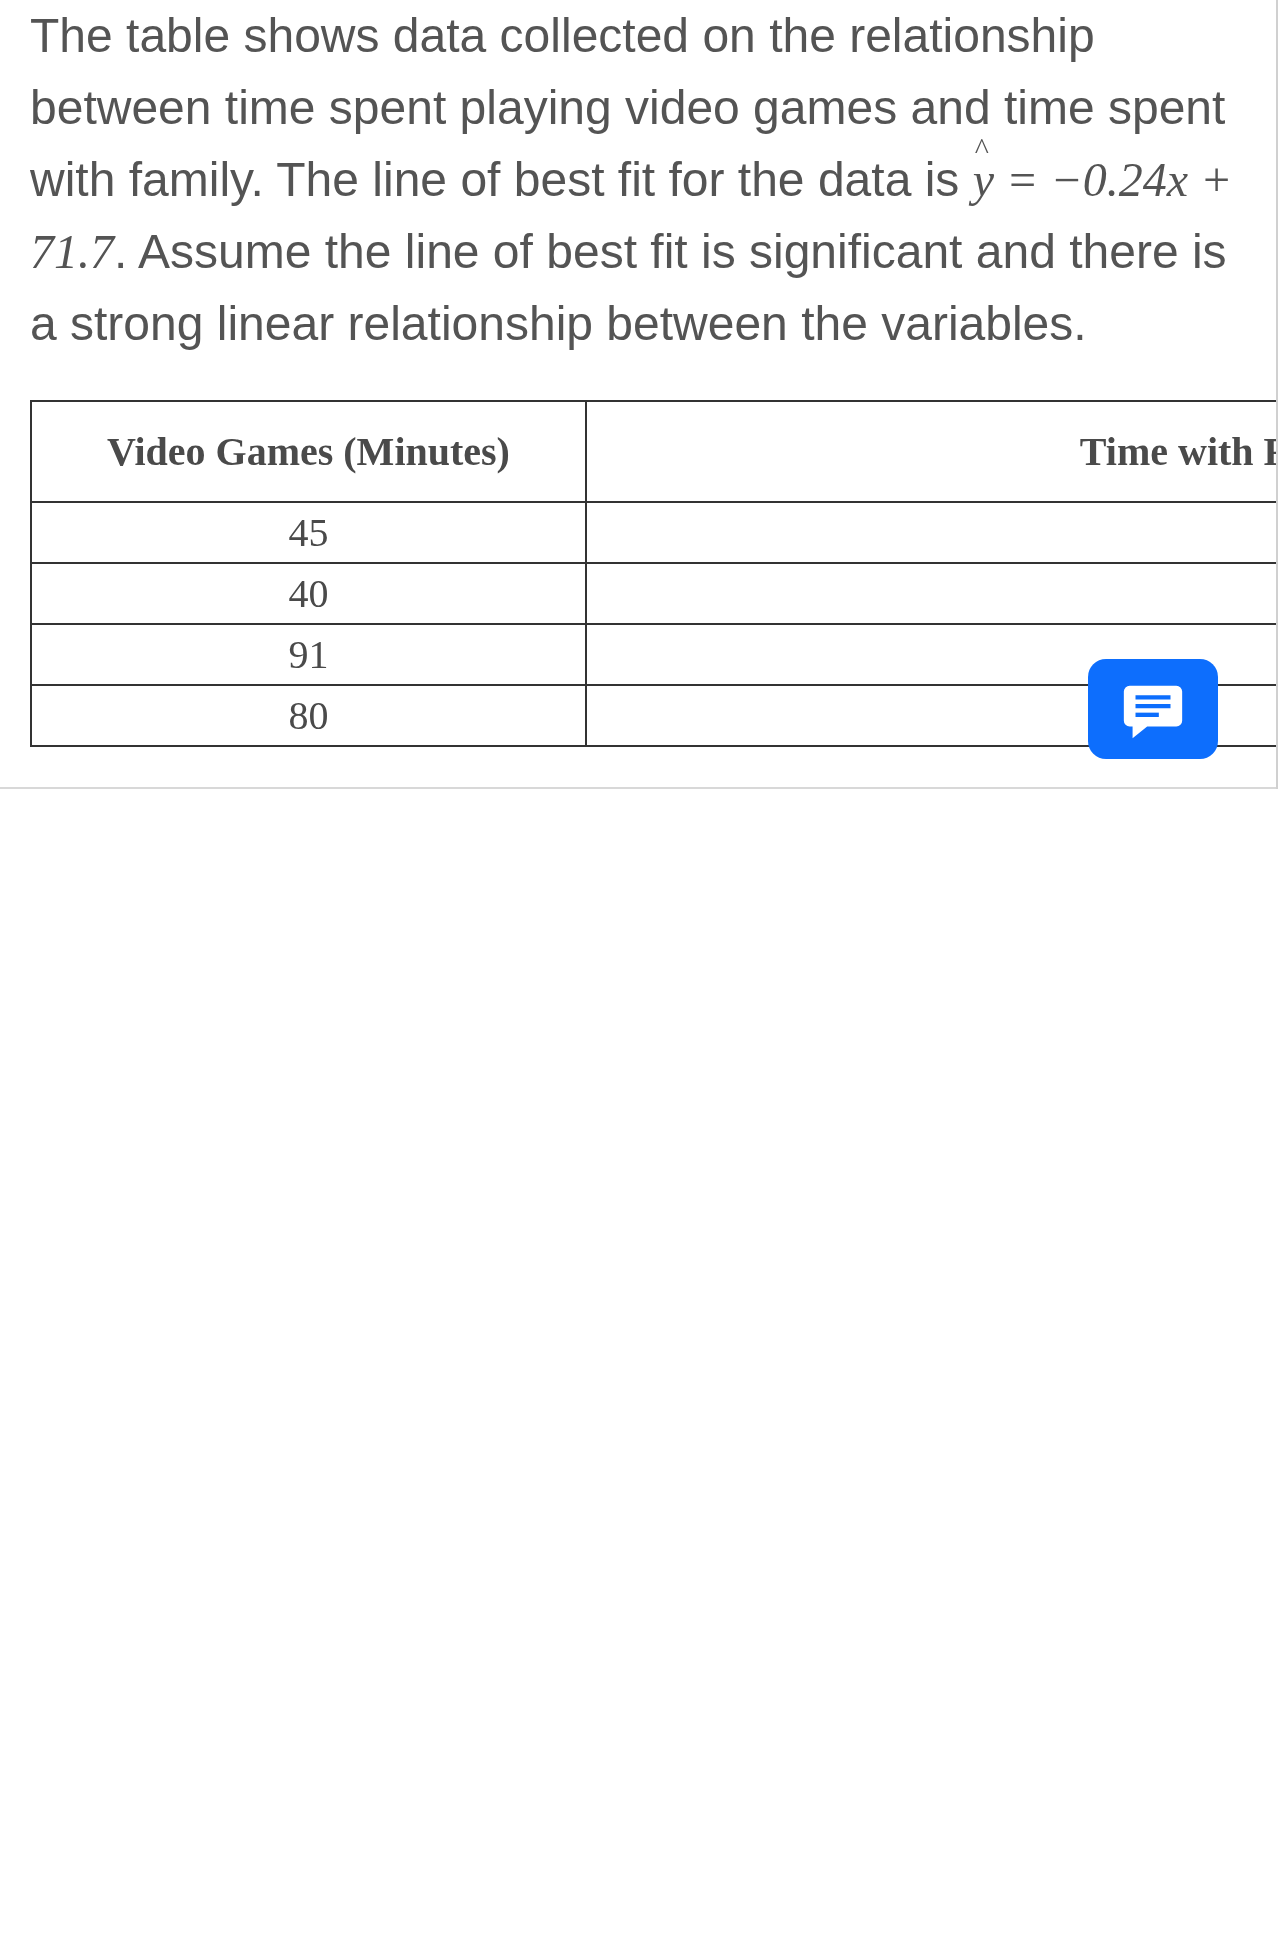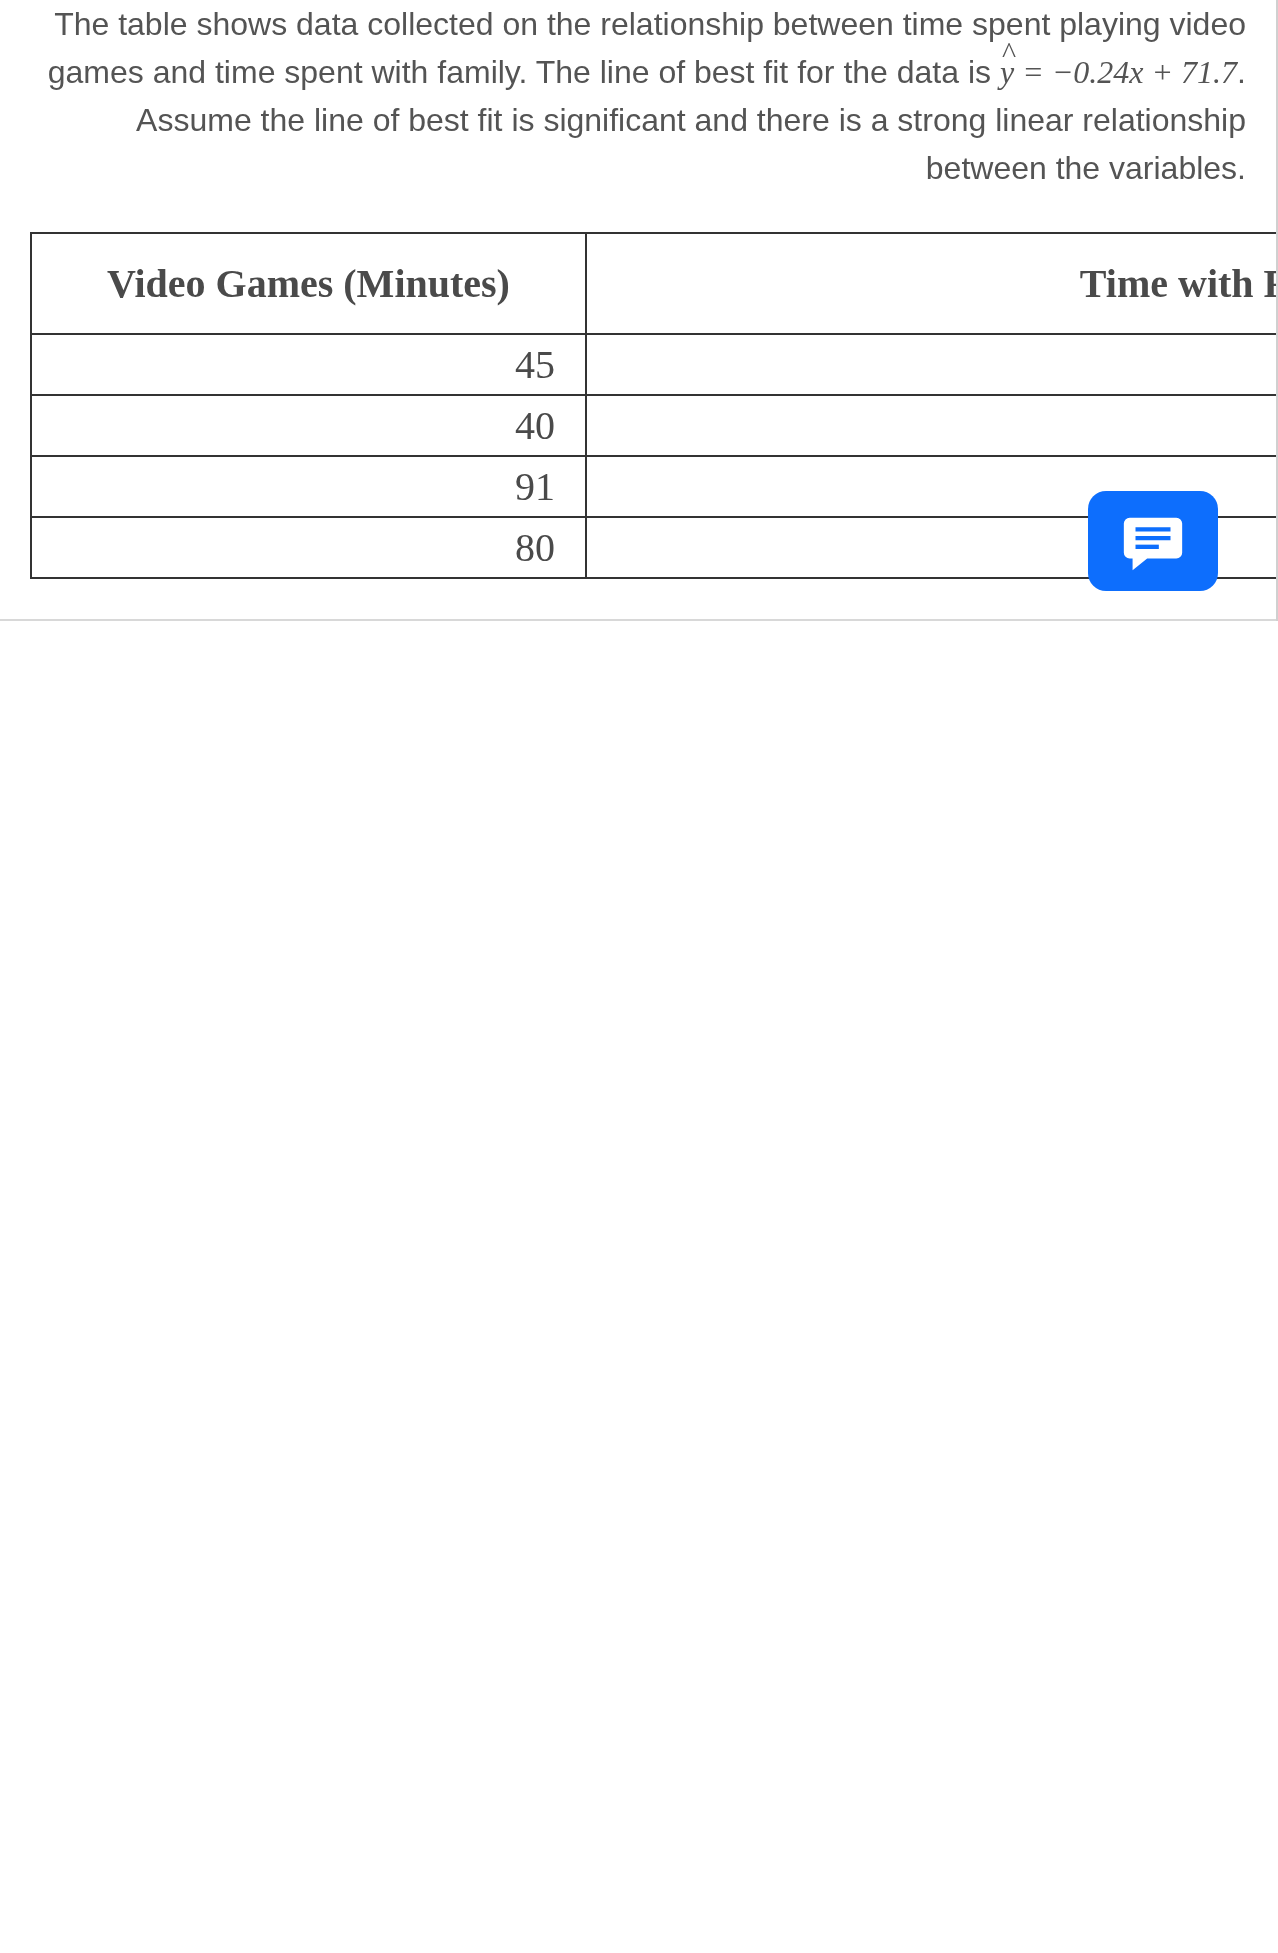--- a/index.html
+++ b/index.html
@@ -17,26 +17,25 @@
     .content-wrapper {
       border-right: 2px solid #d0d0d0;
       padding: 0;
       width: 1278px;
       overflow: hidden;
     }
     .question-section {
       padding: 0 30px 40px 30px;
     }
     .intro-text {
-      font-size: 32px;
+      font-size: 48px;
       line-height: 1.5;
       color: #545454;
       font-weight: 400;
       padding-top: 0;
-      text-align: right;
     }
     .math {
       font-family: 'Cambria Math', 'STIX', serif;
       font-style: italic;
     }
     .math-hat {
       position: relative;
       display: inline-block;
     }
     .math-hat::before {
@@ -57,21 +56,21 @@
     .data-table th {
       font-weight: bold;
       padding: 26px 30px;
       border: 2px solid #333;
       text-align: center;
       white-space: nowrap;
     }
     .data-table td {
       padding: 6px 30px;
       border: 2px solid #333;
-      text-align: right;
+      text-align: center;
     }
     .data-table th:first-child,
     .data-table td:first-child {
       width: 555px;
     }
     .data-table th:last-child,
     .data-table td:last-child {
       text-align: right;
       padding-right: 0;
     }

